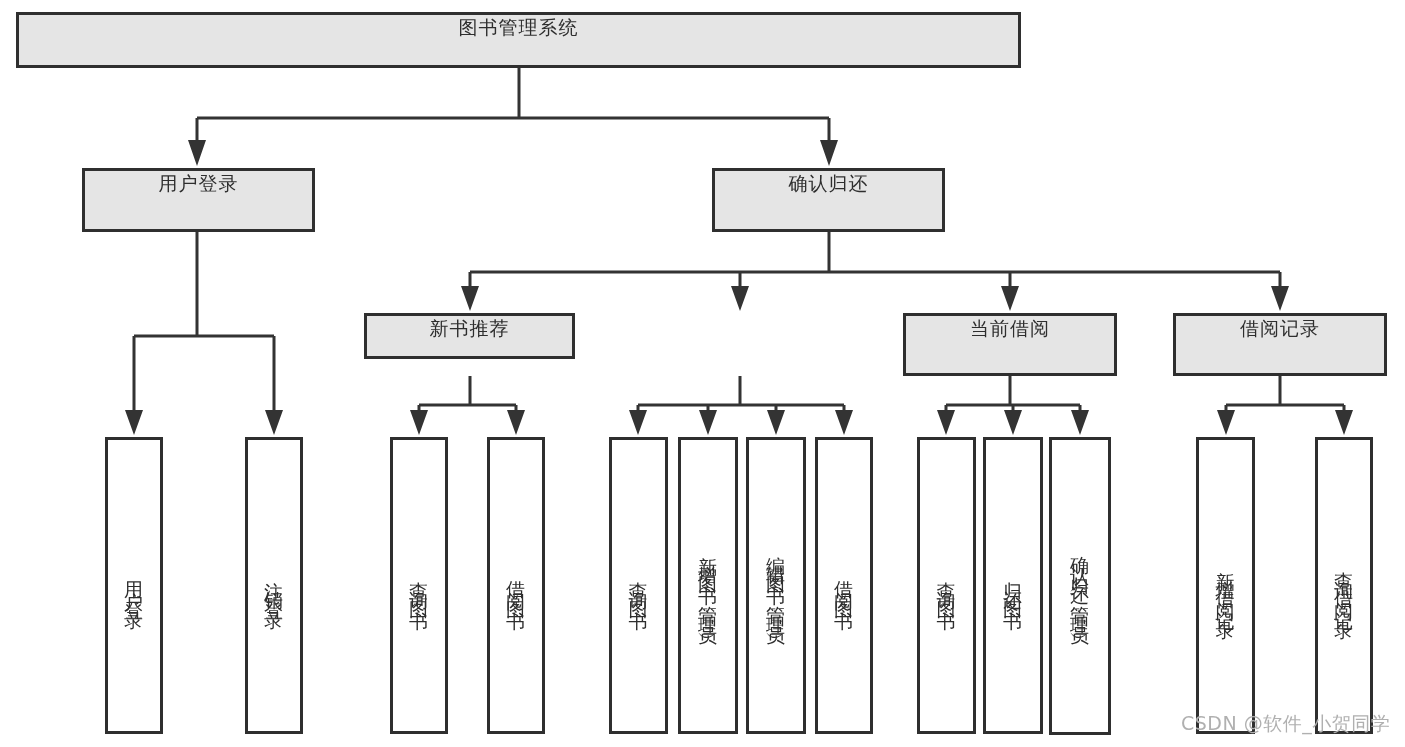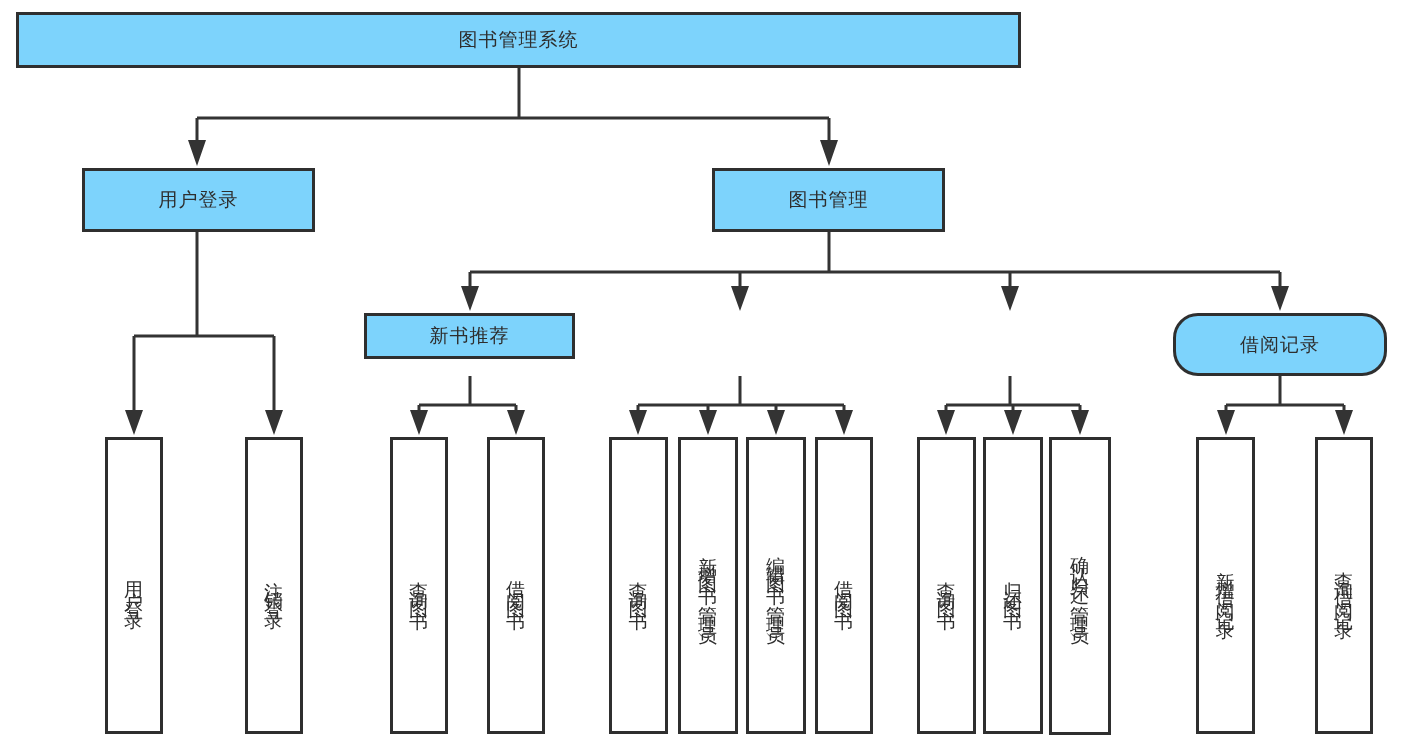--- a/index.html
+++ b/index.html
@@ -1,21 +1,21 @@
 <!DOCTYPE html>
 <html><head>
 <meta charset="utf-8">
 <style>
   html,body{margin:0;padding:0;background:#ffffff;}
   body{font-family:"DejaVu Sans","Liberation Sans",sans-serif;color:#2e2e2e;}
   #canvas{position:relative;width:1405px;height:747px;background:#ffffff;overflow:hidden;}
   #connectors{position:absolute;left:0;top:0;width:1405px;height:747px;z-index:0;}
   .node{
-    position:absolute;box-sizing:border-box;background:#7dd3fc;
-    border:3px solid #2f2f2f;display:flex;align-items:center;justify-content:center;
+    position:absolute;box-sizing:border-box;background:#e5e5e5;
+    border:3px solid #2f2f2f;display:flex;align-items:flex-start;justify-content:center;
     font-size:19px;letter-spacing:1px;z-index:1;
   }
   .leaf{
     position:absolute;box-sizing:border-box;background:#ffffff;
     border:3px solid #2f2f2f;display:flex;align-items:center;justify-content:center;
     z-index:1;
   }
   .vtext{
     writing-mode:vertical-rl;font-size:19px;letter-spacing:10px;
     line-height:1.1;white-space:nowrap;color:#2e2e2e;
@@ -51,27 +51,30 @@
   </svg>
 
   <div class="node" style="left:16px;top:12px;width:1005px;height:56px;">
     <span>图书管理系统</span>
   </div>
 
   <div class="node" style="left:82px;top:168px;width:233px;height:64px;">
     <span>用户登录</span>
   </div>
   <div class="node" style="left:712px;top:168px;width:233px;height:64px;">
-    <span>图书管理</span>
+    <span>确认归还</span>
   </div>
 
   <div class="node" style="left:364px;top:313px;width:211px;height:46px;">
     <span>新书推荐</span>
   </div>
-  <div class="node" style="left:1173px;top:313px;width:214px;height:63px;border-radius:25px;">
+  <div class="node" style="left:903px;top:313px;width:214px;height:63px;">
+    <span>当前借阅</span>
+  </div>
+  <div class="node" style="left:1173px;top:313px;width:214px;height:63px;">
     <span>借阅记录</span>
   </div>
 
   <div class="leaf" style="left:105px;top:437px;width:58px;height:297px;">
     <span class="vtext">用户登录</span>
   </div>
   <div class="leaf" style="left:245px;top:437px;width:58px;height:297px;">
     <span class="vtext">注销登录</span>
   </div>
 
@@ -105,14 +108,15 @@
     <span class="vtext">确认归还（管理员）</span>
   </div>
 
   <div class="leaf" style="left:1196px;top:437px;width:59px;height:297px;">
     <span class="vtext">新增借阅记录</span>
   </div>
   <div class="leaf" style="left:1315px;top:437px;width:58px;height:297px;">
     <span class="vtext">查询借阅记录</span>
   </div>
 
+  <div class="watermark">CSDN @软件_小贺同学</div>
 
 </div>
 
 </body></html>

